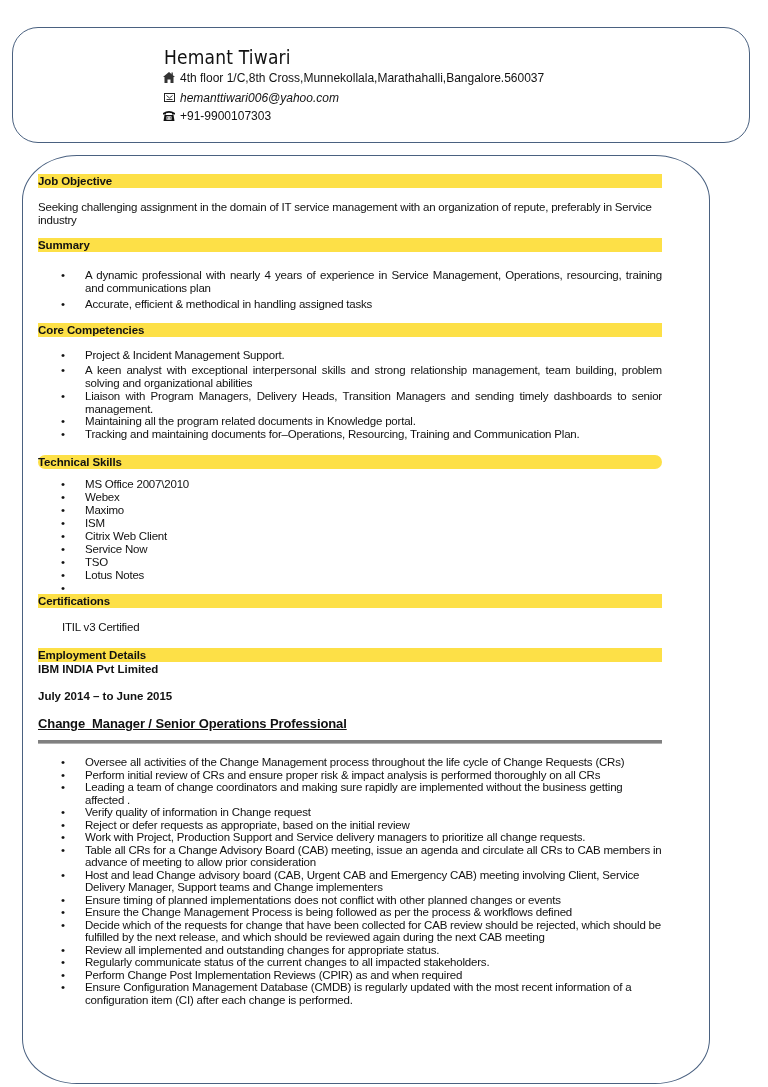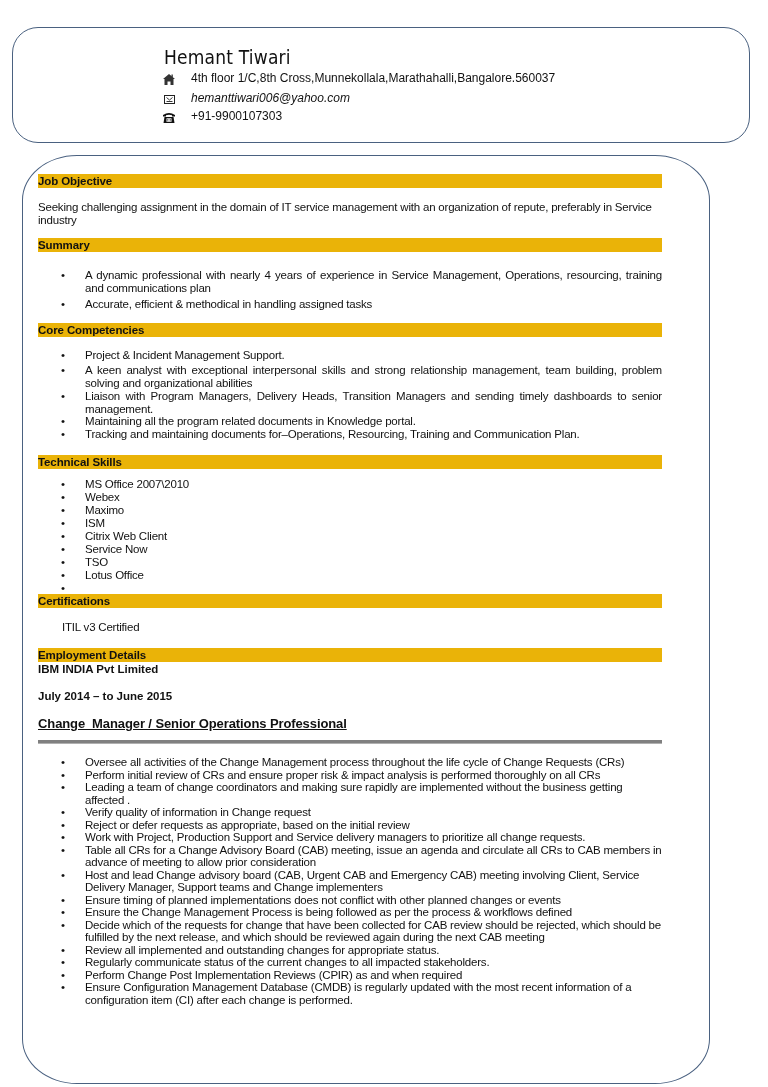--- a/index.html
+++ b/index.html
@@ -11,35 +11,35 @@
     position: absolute; left: 12px; top: 27px; width: 738px; height: 116px;
     border: 1.3px solid #4a6180; border-radius: 26px; box-sizing: border-box;
   }
   .name {
     position: absolute; left: 164px; top: 46px; font-size: 19px;
     font-family: "DejaVu Sans", sans-serif; font-weight: normal; color: #111;
     letter-spacing: 0.2px; transform: scaleX(0.9); transform-origin: left;
   }
   .contact {
     position: absolute; left: 163px; font-size: 12px; color: #111;
-    display: flex; align-items: flex-end; gap: 16px;
+    display: flex; align-items: flex-start; gap: 5px;
   }
   .contact .ic { width: 12px; height: 12px; display: inline-flex; align-items: center; justify-content: center; }
   .c-addr { top: 71px; }
   .c-email { top: 91px; font-style: italic; }
   .c-phone { top: 109px; }
 
   .body-box {
     position: absolute; left: 22px; top: 155px; width: 688px; height: 929px;
     border: 1.3px solid #4a6180; border-radius: 55px 55px 55px 55px / 45px 45px 45px 45px;
     box-sizing: border-box;
   }
   .content { position: absolute; left: 38px; top: 174px; width: 624px; }
   .sec-bar {
-    background: #eab308; font-weight: bold; font-size: 11.5px; height: 14px; line-height: 14px;
+    background: #fde047; font-weight: bold; font-size: 11.5px; height: 14px; line-height: 14px;
     padding-left: 0px; letter-spacing: -0.1px;
   }
   .para { font-size: 11.5px; line-height: 13px; letter-spacing: -0.2px; }
   ul.b { list-style: none; margin: 0; padding: 0; }
   ul.b li {
     position: relative; padding-left: 47px; font-size: 11.5px; line-height: 12.5px; letter-spacing: -0.2px;
   }
   ul.b li::before { content: "•"; position: absolute; left: 23px; top: 0; }
   .justify { text-align: justify; }
   .bold { font-weight: bold; font-size: 11.5px; }
@@ -103,30 +103,30 @@
 
   <div class="sec-bar" style="margin-top:12px;">Core Competencies</div>
   <ul class="b justify" style="margin-top:12px;">
     <li>Project &amp; Incident Management Support.</li>
     <li style="margin-top:3px;">A keen analyst with exceptional interpersonal skills and strong relationship management, team building, problem solving and organizational abilities</li>
     <li style="margin-top:1px;">Liaison with Program Managers, Delivery Heads, Transition Managers and sending timely dashboards to senior management.</li>
     <li>Maintaining all the program related documents in Knowledge portal.</li>
     <li>Tracking and maintaining documents for–Operations, Resourcing, Training and Communication Plan.</li>
   </ul>
 
-  <div class="sec-bar" style="margin-top:15px;">Technical Skills</div>
+  <div class="sec-bar" style="margin-top:15px;border-radius:7px;">Technical Skills</div>
   <ul class="b" style="margin-top:9px;">
     <li style="height:13px;">MS Office 2007\2010</li>
     <li style="height:13px;">Webex</li>
     <li style="height:13px;">Maximo</li>
     <li style="height:13px;">ISM</li>
     <li style="height:13px;">Citrix Web Client</li>
     <li style="height:13px;">Service Now</li>
     <li style="height:13px;">TSO</li>
-    <li style="height:13px;">Lotus Office</li>
+    <li style="height:13px;">Lotus Notes</li>
     <li style="height:12px;"></li>
   </ul>
 
   <div class="sec-bar" style="margin-top:0px;">Certifications</div>
   <div class="para" style="margin-top:13px; padding-left:24px;">ITIL v3 Certified</div>
 
   <div class="sec-bar" style="margin-top:14px;">Employment Details</div>
   <div class="bold" style="margin-top:1px;">IBM INDIA Pvt Limited</div>
   <div class="bold" style="margin-top:15px;">July 2014 – to June 2015</div>
   <div class="role" style="margin-top:14px; white-space:pre;">Change  Manager / Senior Operations Professional</div>

